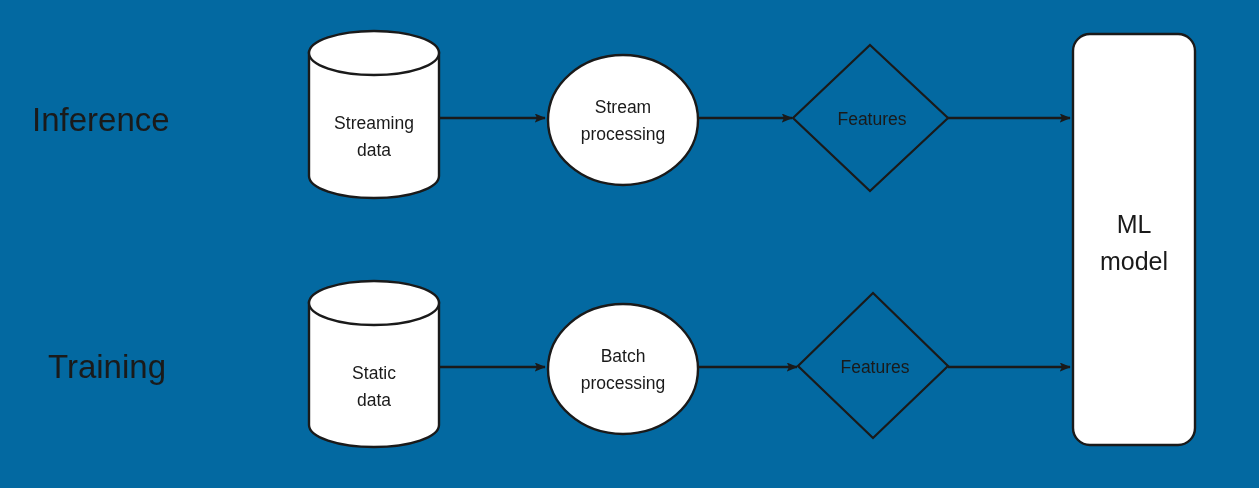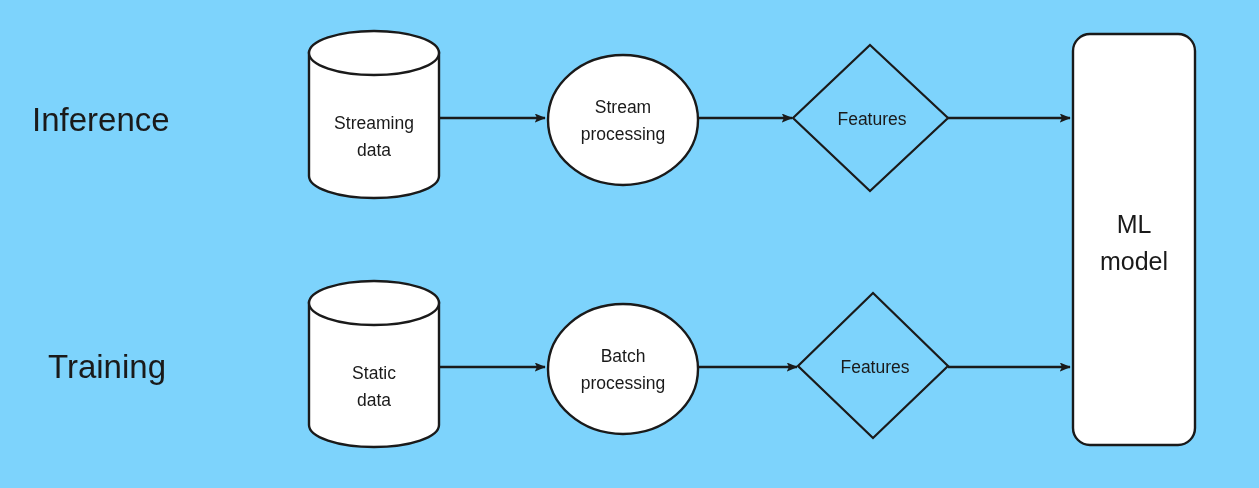--- a/index.html
+++ b/index.html
@@ -8,21 +8,21 @@
     background: #ffffff;
   }
   body {
     font-family: "Liberation Sans", sans-serif;
     color: #000000;
   }
   #canvas {
     position: relative;
     width: 1259px;
     height: 488px;
-    background: #7dd3fc;
+    background: #0369a1;
     overflow: hidden;
   }
   #diagram-svg {
     position: absolute;
     left: 0;
     top: 0;
     width: 1259px;
     height: 488px;
   }
   .row-label {

